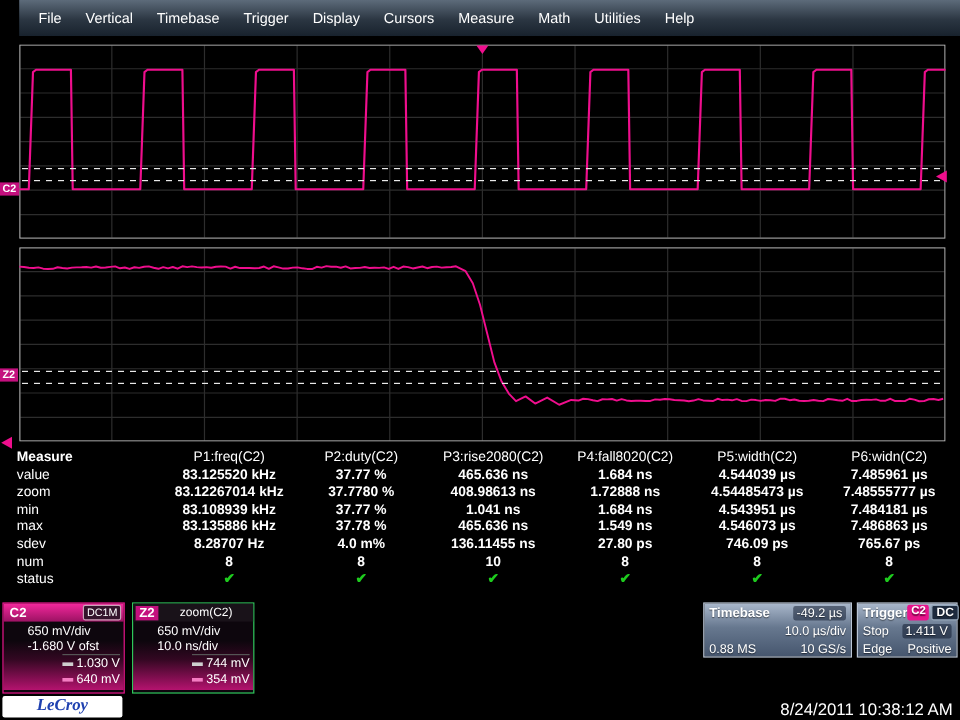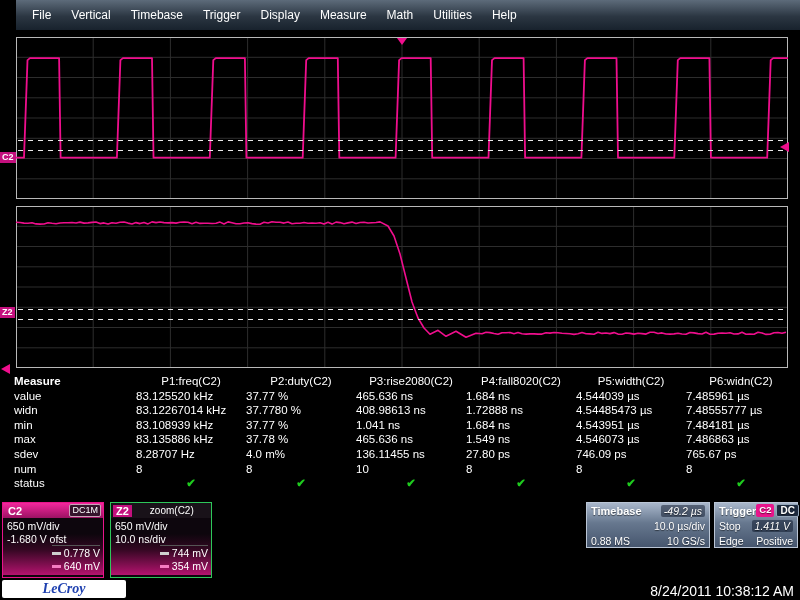--- a/index.html
+++ b/index.html
@@ -29,78 +29,79 @@
              border-top:5px solid transparent;border-bottom:5px solid transparent;
              border-right:9px solid #ef0e8d;}
 
   
   .measure{position:absolute;left:14px;top:374px;width:782px;display:grid;
            grid-template-columns:122px repeat(6,110px);grid-auto-rows:14.6px;
            color:#fff;font-size:11.5px;line-height:14.6px;}
   .m-title{font-weight:bold;}
   .m-head{text-align:center;white-space:nowrap;}
   .m-label{text-align:left;}
-  .m-val{text-align:left;white-space:nowrap;}
+  .m-val{text-align:center;white-space:nowrap;font-weight:bold;}
   .m-check{text-align:center;color:#1ecb1e;font-weight:bold;}
 
   
   .chan-panel{position:absolute;top:502px;width:102px;height:76px;box-sizing:border-box;
               border:1px solid #e8148b;background:#0d060d;font-size:10.5px;color:#fff;}
   #c2panel{left:2px;}
   #z2panel{left:110px;border-color:#2ec75a;}
   .chan-head{height:15px;display:flex;align-items:center;justify-content:space-between;padding:0 2px;}
   #c2panel .chan-head{background:linear-gradient(#f3289c,#9c1263);}
   #z2panel .chan-head{background:#191219;}
   .chan-name{font-weight:bold;font-size:11px;padding:0 3px;}
   #z2panel .chan-name{background:#c4107e;}
   .zoom-func{flex:1;text-align:left;padding-left:18px;font-size:10px;}
   .coupling-badge{background:#35142c;border:1px solid #c9a3b8;border-radius:2px;
                   font-size:9px;line-height:11px;padding:0 2px;}
-  .chan-body{position:relative;height:57px;padding:2px 4px;box-sizing:border-box;
+  .chan-body{position:relative;height:57px;padding:2px 20px;box-sizing:border-box;
              background:linear-gradient(to top,rgba(236,23,143,.75),rgba(120,10,72,.35) 45%,rgba(0,0,0,0) 72%);}
   .chan-row{line-height:13px;white-space:nowrap;}
   .chan-reads{position:absolute;right:3px;bottom:2px;border-top:1px solid #555;padding-top:1px;}
   .read{display:flex;justify-content:flex-end;align-items:center;gap:3px;line-height:13px;}
   .mark{display:inline-block;width:9px;height:3px;}
   .mark.top{background:#cfcfcf;}
   .mark.bot{background:#f47cc2;}
 
   
   .sys-panel{position:absolute;top:502px;height:46px;box-sizing:border-box;color:#fff;
              border:1px solid #bac5d5;font-size:10.5px;text-shadow:0 1px 1px rgba(0,0,0,.55);
              background:linear-gradient(#a9b7cb,#67788f 45%,#46566e);}
   .tb-panel{left:586px;width:124px;}
   .trig-panel{left:714px;width:84px;}
   .sys-row{display:flex;justify-content:space-between;align-items:center;height:15px;padding:0 4px;white-space:nowrap;}
   .sys-row .b{font-weight:bold;font-size:11px;}
   .sys-row.right{justify-content:flex-end;}
-  .inset{background:rgba(8,18,38,.5);border-radius:2px;padding:0 3px;font-style:italic;}
+  .inset{background:rgba(8,18,38,.5);border-radius:2px;padding:0 3px;}
   .badges{display:flex;gap:2px;}
   .badge-c2{background:#e8148b;border-radius:2px;font-weight:bold;font-size:9.5px;line-height:12px;padding:0 3px;}
   .badge-dc{background:#1d2a3e;border:1px solid #93a5b8;border-radius:2px;font-weight:bold;
             font-size:10px;line-height:11px;padding:0 3px;}
 
   
-  .logo{position:absolute;left:2px;top:580px;width:124px;height:18px;background:#fff;
+  .logo{position:absolute;left:2px;top:580px;width:100px;height:18px;background:#fff;
         border-radius:2px;display:flex;align-items:center;justify-content:center;}
   .logo span{color:#1f41b0;font-family:"Liberation Serif",serif;font-style:italic;
              font-weight:bold;font-size:14px;}
   .datetime{position:absolute;right:6px;top:583px;color:#fff;font-size:14px;}
 </style>
 </head>
 <body>
 
 <div class="screen">
 
   <div class="menubar">
       <div class="menu-item">File</div>
       <div class="menu-item">Vertical</div>
       <div class="menu-item">Timebase</div>
       <div class="menu-item">Trigger</div>
       <div class="menu-item">Display</div>
+      <div class="menu-item">Cursors</div>
       <div class="menu-item">Measure</div>
       <div class="menu-item">Math</div>
       <div class="menu-item">Utilities</div>
       <div class="menu-item">Help</div>
     </div>
 
   <div class="plot top-grid">
     <svg id="grid-main" width="772" height="162">
         <g stroke="#2d2d2d" stroke-width="1">
           <line x1="77.2" y1="1" x2="77.2" y2="161"></line>
@@ -171,21 +172,21 @@
       <div class="m-head">P4:fall8020(C2)</div>
       <div class="m-head">P5:width(C2)</div>
       <div class="m-head">P6:widn(C2)</div>
       <div class="m-label">value</div>
       <div class="m-val">83.125520 kHz</div>
       <div class="m-val">37.77 %</div>
       <div class="m-val">465.636 ns</div>
       <div class="m-val">1.684 ns</div>
       <div class="m-val">4.544039 µs</div>
       <div class="m-val">7.485961 µs</div>
-      <div class="m-label">widn</div>
+      <div class="m-label">zoom</div>
       <div class="m-val">83.12267014 kHz</div>
       <div class="m-val">37.7780 %</div>
       <div class="m-val">408.98613 ns</div>
       <div class="m-val">1.72888 ns</div>
       <div class="m-val">4.54485473 µs</div>
       <div class="m-val">7.48555777 µs</div>
       <div class="m-label">min</div>
       <div class="m-val">83.108939 kHz</div>
       <div class="m-val">37.77 %</div>
       <div class="m-val">1.041 ns</div>
@@ -226,21 +227,21 @@
     <div class="chan-head">
       <span class="chan-name">C2</span>
       <span class="coupling-badge">DC1M</span>
     </div>
     <div class="chan-body">
       <div class="chan-row">650 mV/div</div>
       <div class="chan-row">-1.680 V ofst</div>
       <div class="chan-reads">
         <div class="read">
             <span class="mark top"></span>
-            <span>0.778 V</span>
+            <span>1.030 V</span>
           </div>
         <div class="read">
             <span class="mark bot"></span>
             <span>640 mV</span>
           </div>
       </div>
     </div>
   </div>
 
   <div class="chan-panel" id="z2panel">

